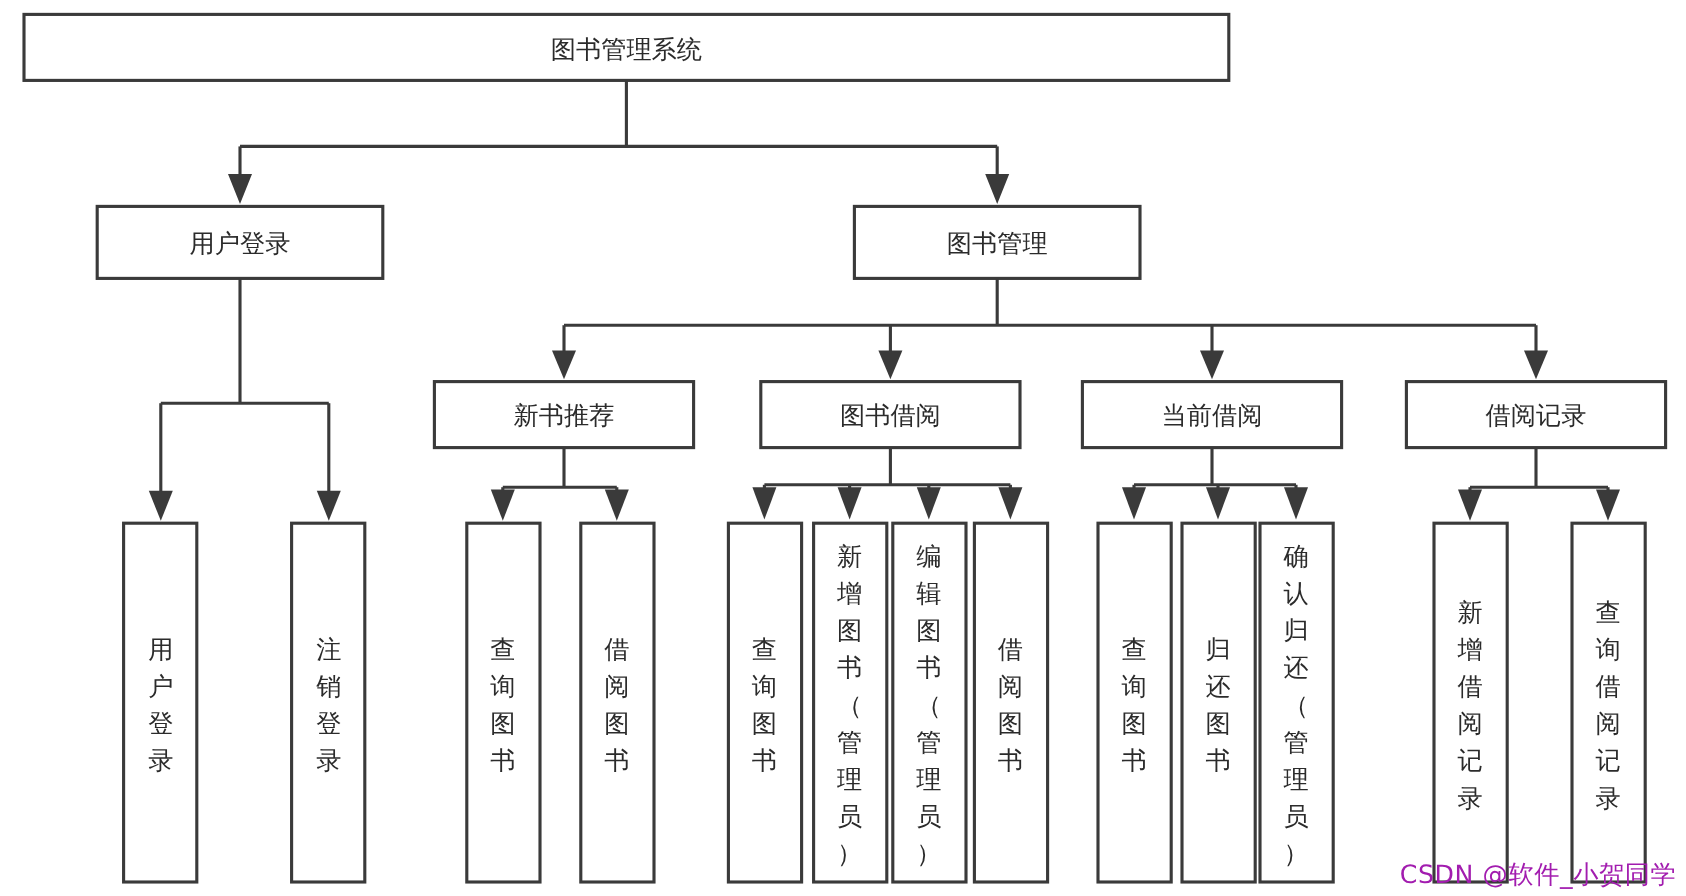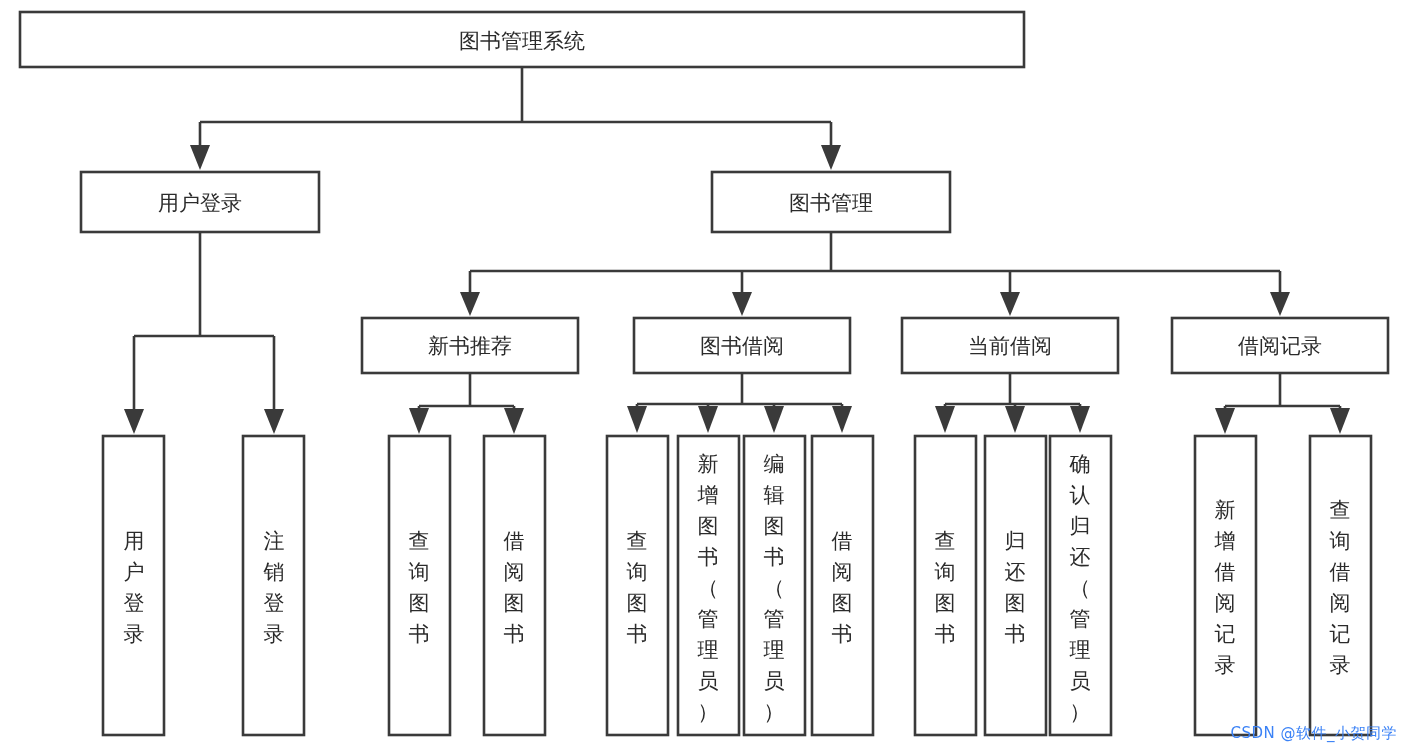--- a/index.html
+++ b/index.html
@@ -51,22 +51,22 @@
   .node-label-vert {
     fill: #2b2b2b;
     font-family: "DejaVu Sans", "Liberation Sans", sans-serif;
     font-size: 21px;
     text-anchor: middle;
   }
   .watermark {
     position: absolute;
     right: 8px;
     bottom: 4px;
-    color: #3b82f6;
-    font-size: 15px;
+    color: #a21caf;
+    font-size: 21px;
     font-family: "DejaVu Sans", "Liberation Sans", sans-serif;
     white-space: nowrap;
     letter-spacing: 0.5px;
   }
 </style>
 </head>
 <body>
 
 <div id="diagram-root">
 

